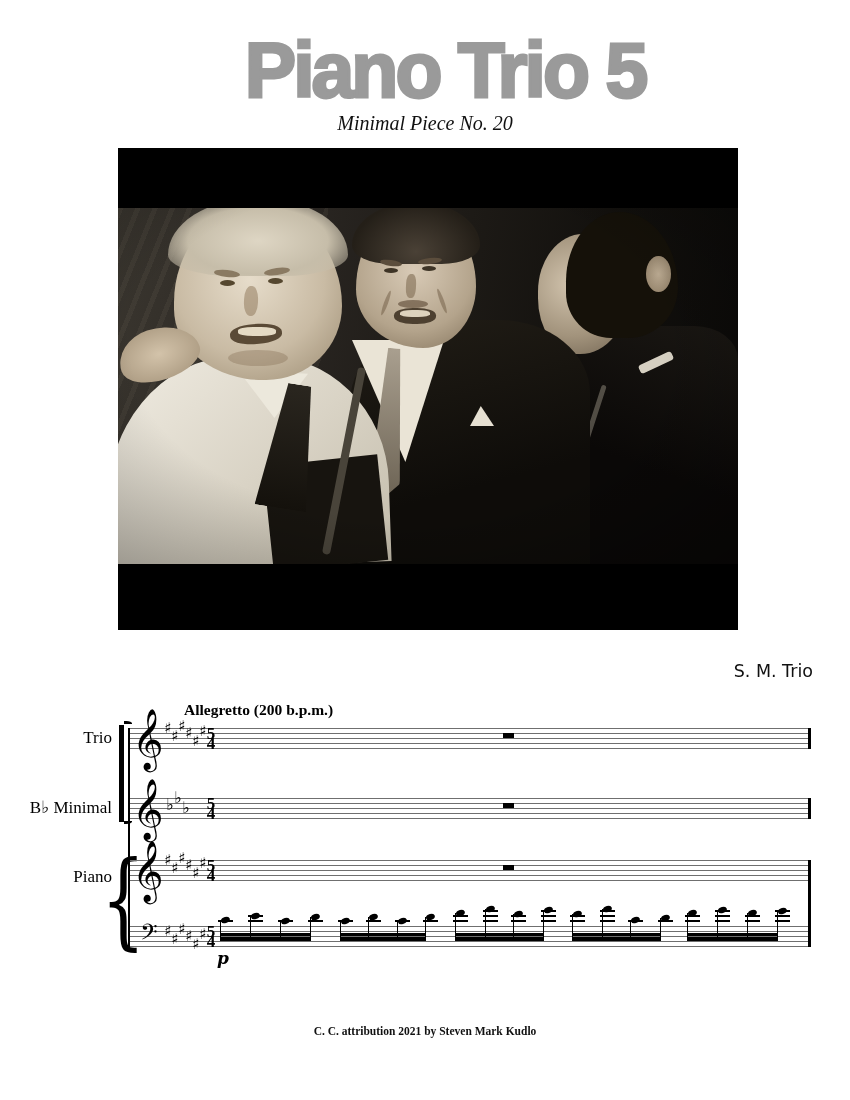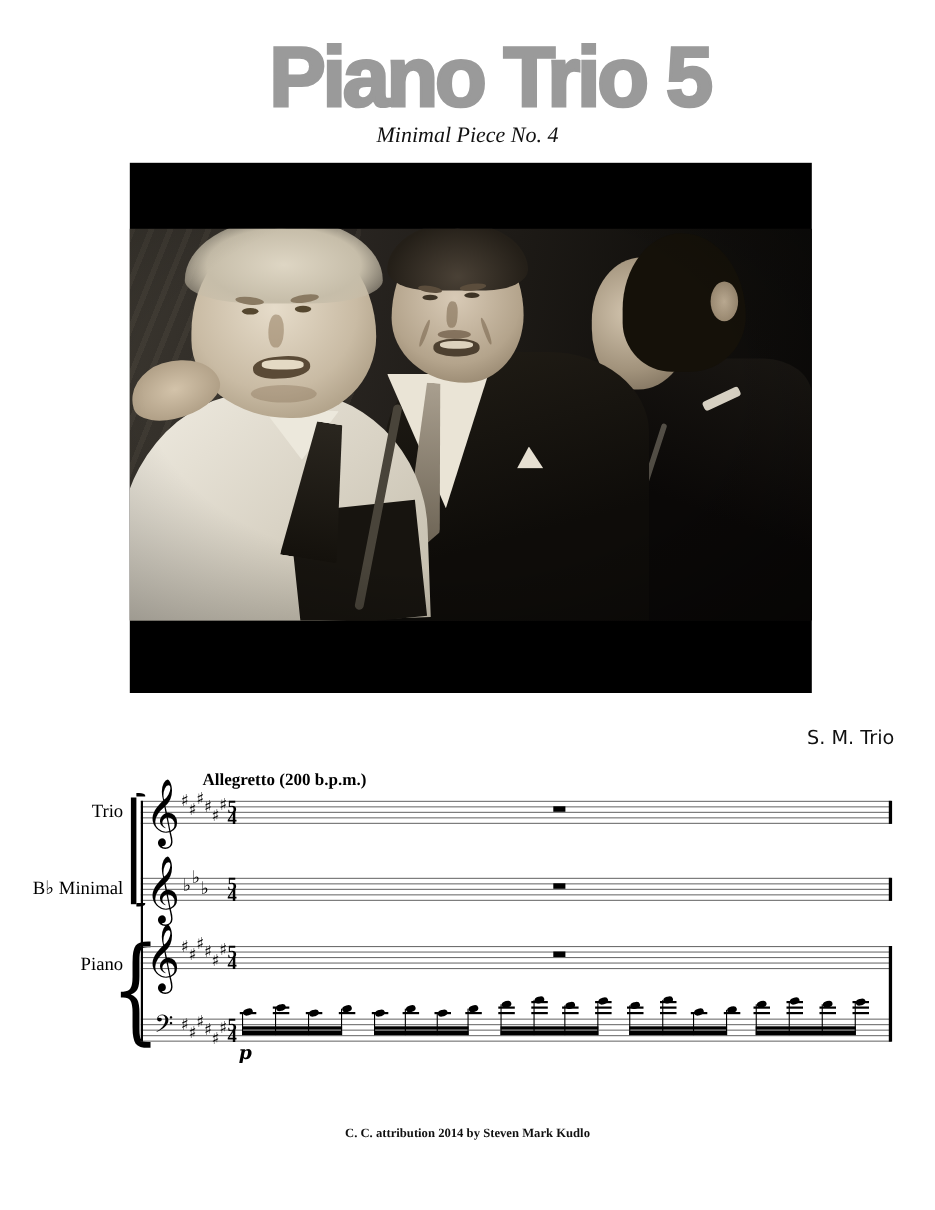--- a/index.html
+++ b/index.html
@@ -32,23 +32,23 @@
   #dynamic-p{left:217px;top:948px;font-family:"DejaVu Serif",serif;font-weight:bold;font-style:italic;
              font-size:17px;color:#000;}
   #piano-brace{left:96px;top:855px;width:36px;height:92px;font-family:"DejaVu Serif",serif;
                font-size:97px;line-height:90px;text-align:center;color:#000;
                transform:scale(0.72,1.08);transform-origin:50% 50%;}
 </style>
 </head>
 <body>
 
 <div class="abs" id="title">Piano Trio 5</div>
-<div class="abs" id="subtitle">Minimal Piece No. 4</div>
+<div class="abs" id="subtitle">Minimal Piece No. 20</div>
 <div class="abs" id="composer">S. M. Trio</div>
-<div class="abs" id="footer">C. C. attribution 2014 by Steven Mark Kudlo</div>
+<div class="abs" id="footer">C. C. attribution 2021 by Steven Mark Kudlo</div>
 
 <div class="abs" id="photo">
   <div class="abs" id="scene">
     <div class="abs" style="left:0;top:0;width:210px;height:230px;
                 background:repeating-linear-gradient(112deg,rgba(140,130,112,.10) 0 5px,rgba(0,0,0,0) 5px 16px);"></div>
 
     <div class="abs" style="left:400px;top:118px;width:220px;height:238px;
                 background:linear-gradient(200deg,#1a1713,#0a0807 55%);border-radius:42% 20% 0 0/30% 14% 0 0;"></div>
     <div class="abs" style="left:420px;top:26px;width:90px;height:120px;
                 background:radial-gradient(circle at 38% 42%,#d2c4ae,#a2937c 58%,#6f6250);

